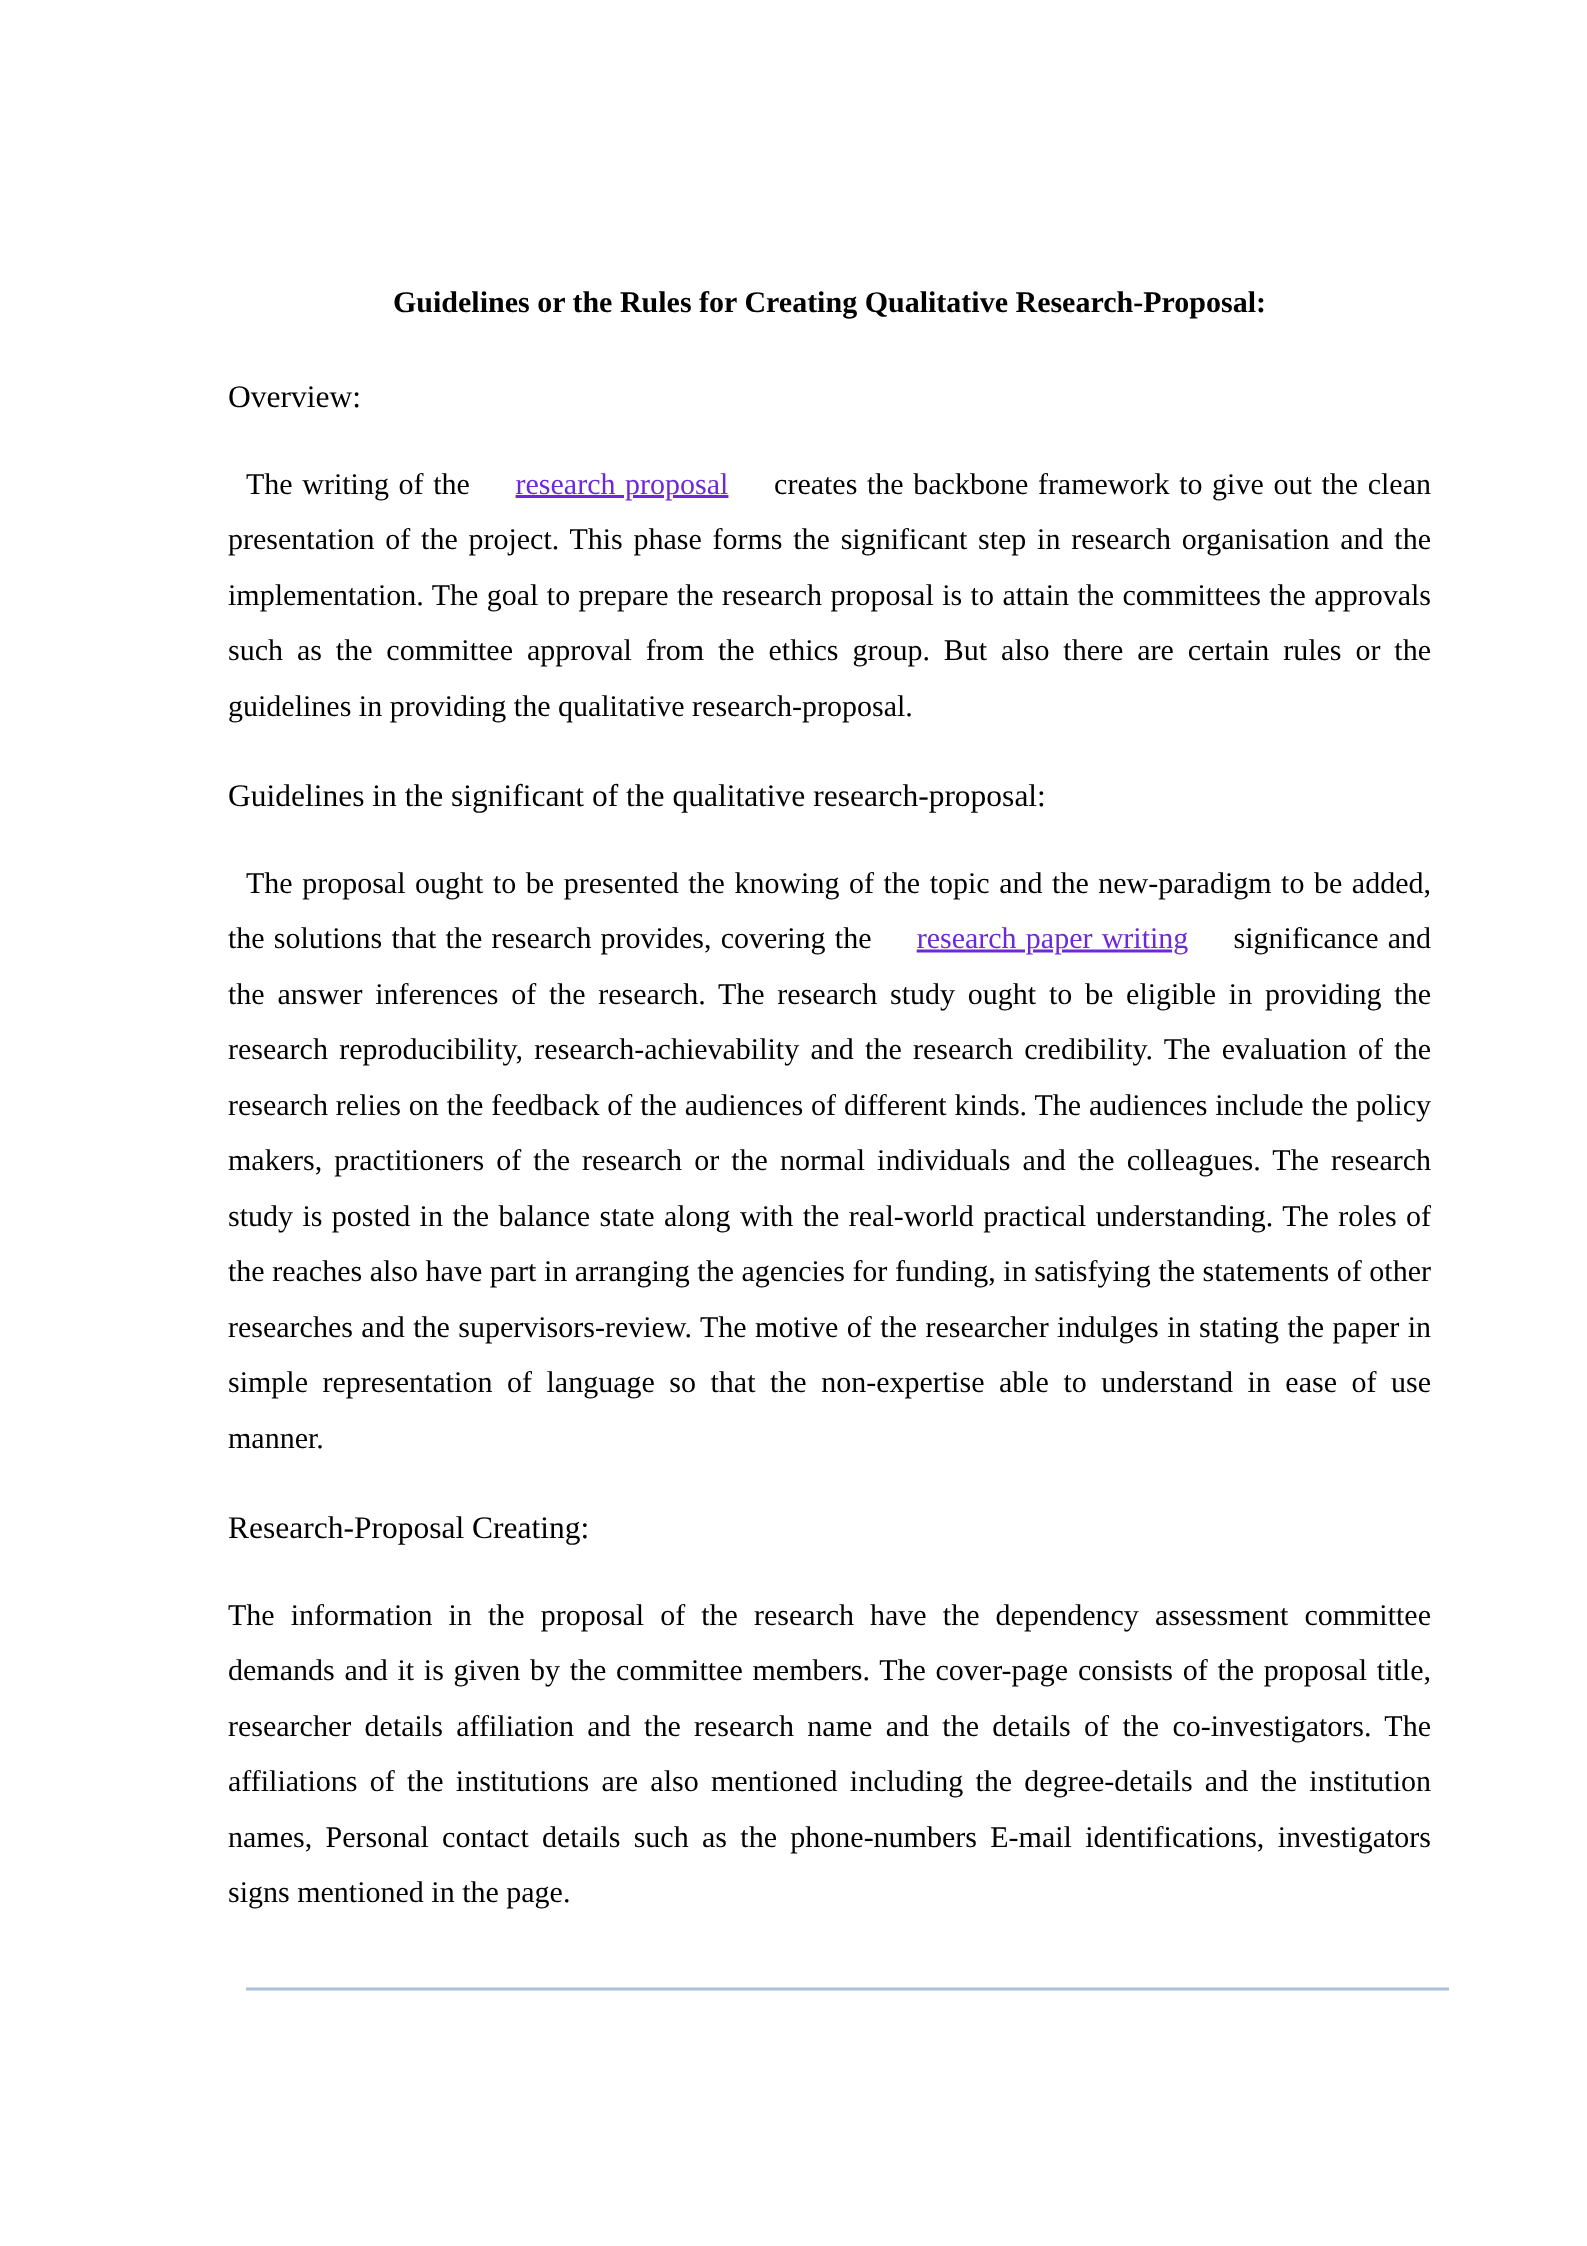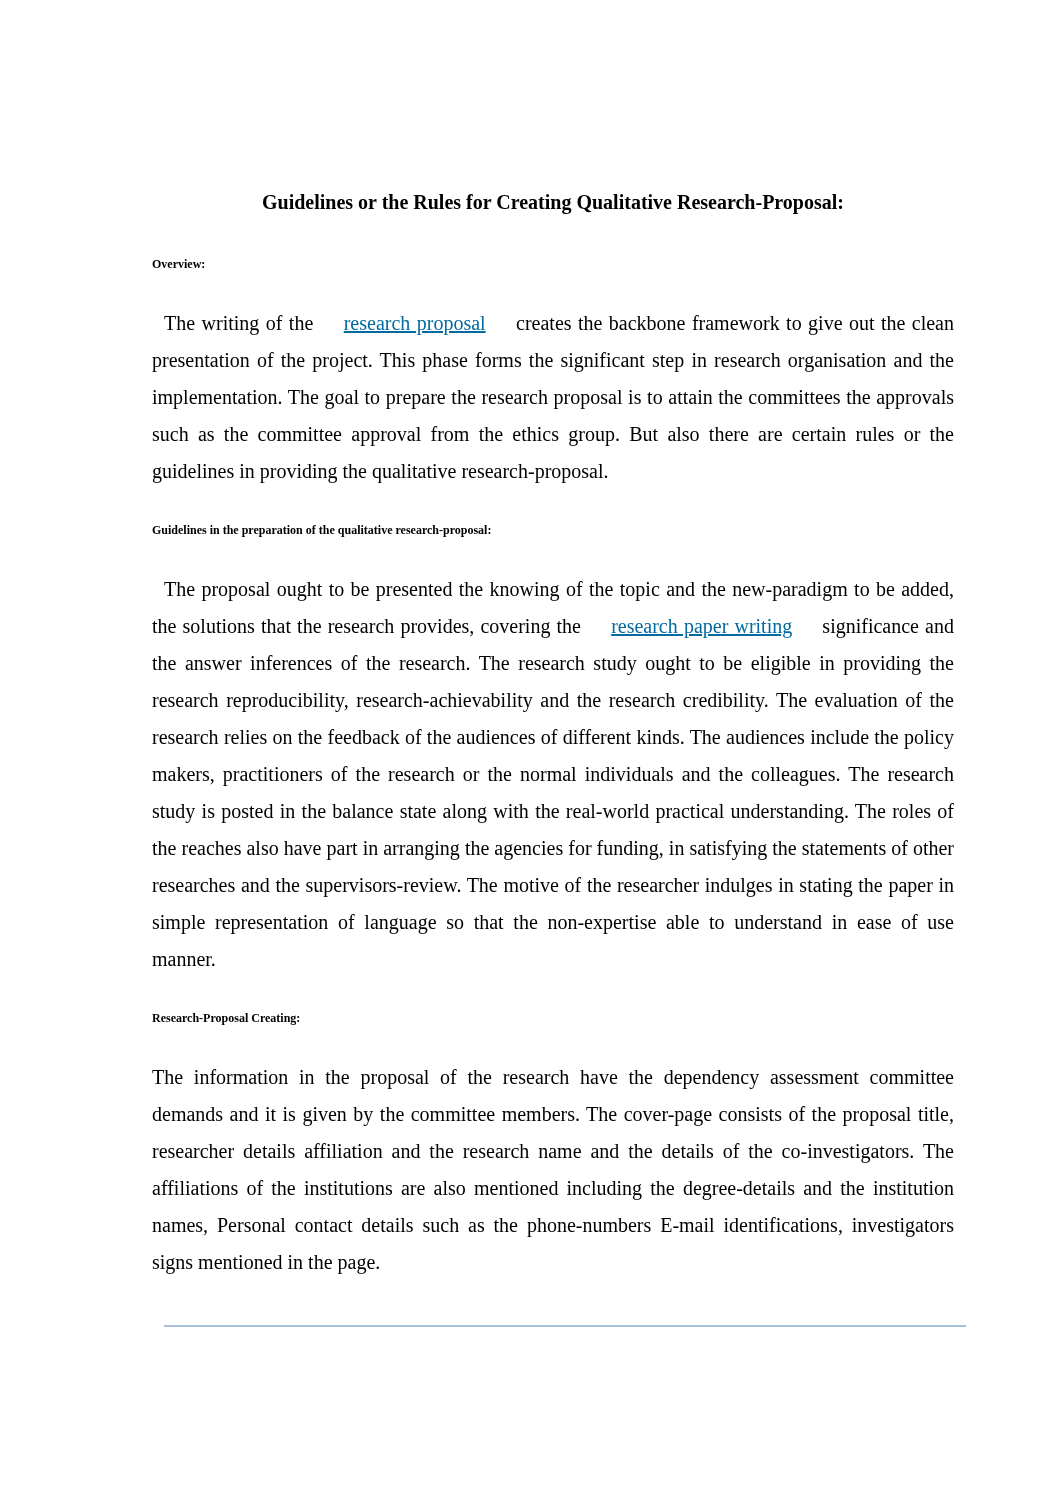--- a/index.html
+++ b/index.html
@@ -16,33 +16,33 @@
     overflow: hidden;
   }
   .doc-title {
     text-align: center;
     font-weight: bold;
     font-size: 20px;
     line-height: 37px;
     margin-bottom: 25px;
   }
   .section-heading {
-    font-weight: bold;
-    font-size: 12px;
+    font-weight: normal;
+    font-size: 21px;
     line-height: 37px;
     margin: 22px 0;
   }
   .para {
     font-size: 20px;
     line-height: 37px;
     text-align: justify;
     margin: 22px 0;
   }
   .para a {
-    color: #0369a1;
+    color: #6d28d9;
     text-decoration: underline;
     cursor: pointer;
   }
   .divider {
     border: none;
     border-top: 2px solid #a8c0d8;
     margin-top: 44px;
     width: 100%;
   }
 </style>
@@ -50,21 +50,21 @@
 <body>
 
 <div class="page">
 
   <div class="doc-title">Guidelines or the Rules for Creating Qualitative Research-Proposal:</div>
 
   <div class="section-heading">Overview:</div>
 
   <p class="para"><span>The writing of the </span><a>research proposal</a><span> creates the backbone framework to give out the clean presentation of the project. This phase forms the significant step in research organisation and the implementation. The goal to prepare the research proposal is to attain the committees the approvals such as the committee approval from the ethics group. But also there are certain rules or the guidelines in providing the qualitative research-proposal.</span></p>
 
-  <div class="section-heading">Guidelines in the preparation of the qualitative research-proposal:</div>
+  <div class="section-heading">Guidelines in the significant of the qualitative research-proposal:</div>
 
   <p class="para"><span>The proposal ought to be presented the knowing of the topic and the new-paradigm to be added, the solutions that the research provides, covering the </span><a>research paper writing</a><span> significance and the answer inferences of the research. The research study ought to be eligible in providing the research reproducibility, research-achievability and the research credibility. The evaluation of the research relies on the feedback of the audiences of different kinds. The audiences include the policy makers, practitioners of the research or the normal individuals and the colleagues. The research study is posted in the balance state along with the real-world practical understanding. The roles of the reaches also have part in arranging the agencies for funding, in satisfying the statements of other researches and the supervisors-review. The motive of the researcher indulges in stating the paper in simple representation of language so that the non-expertise able to understand in ease of use manner.</span></p>
 
   <div class="section-heading">Research-Proposal Creating:</div>
 
   <p class="para">The information in the proposal of the research have the dependency assessment committee demands and it is given by the committee members. The cover-page consists of the proposal title, researcher details affiliation and the research name and the details of the co-investigators. The affiliations of the institutions are also mentioned including the degree-details and the institution names, Personal contact details such as the phone-numbers E-mail identifications, investigators signs mentioned in the page.</p>
 
   <hr class="divider">
 
 </div>

